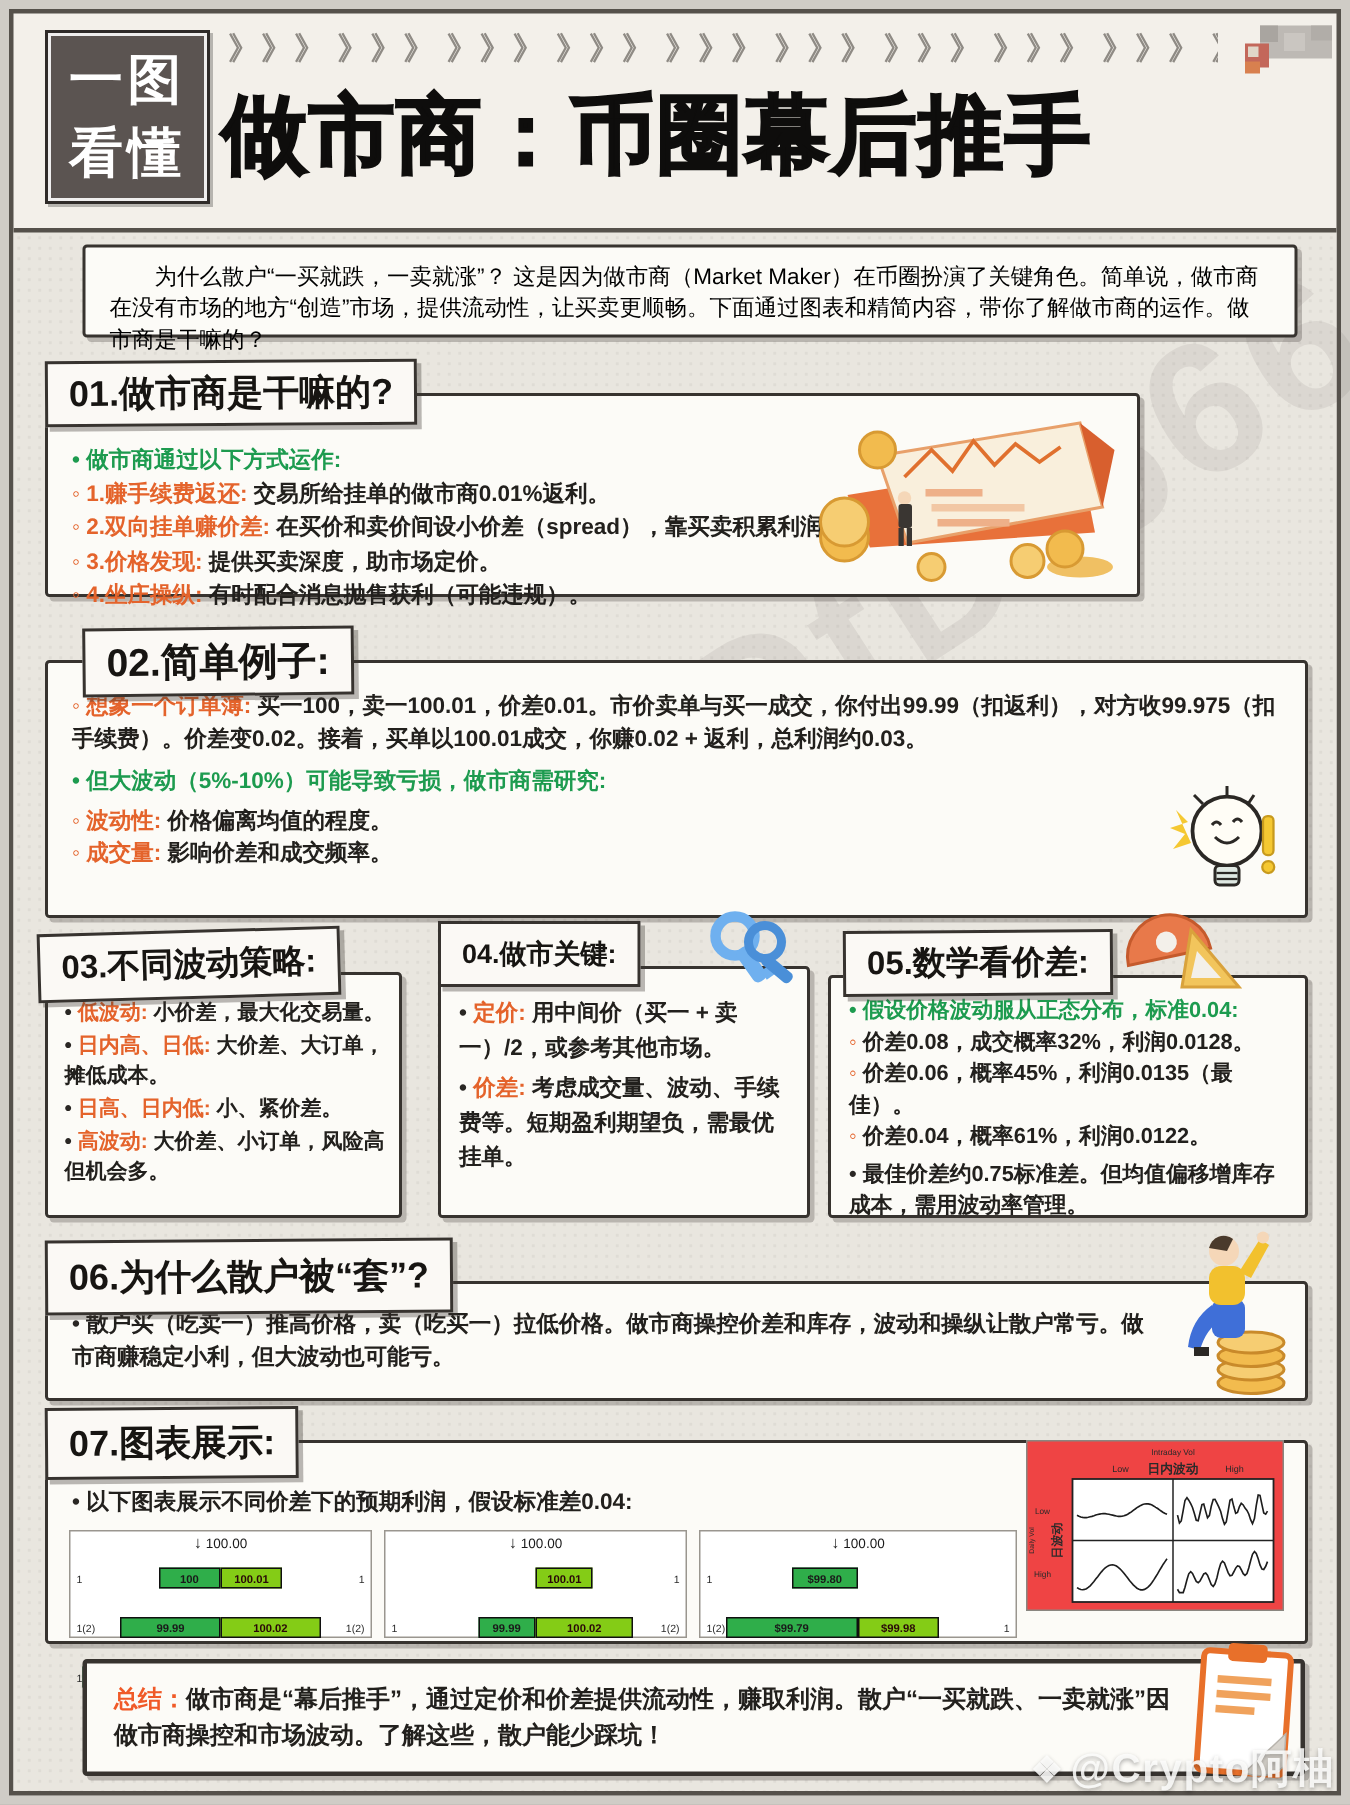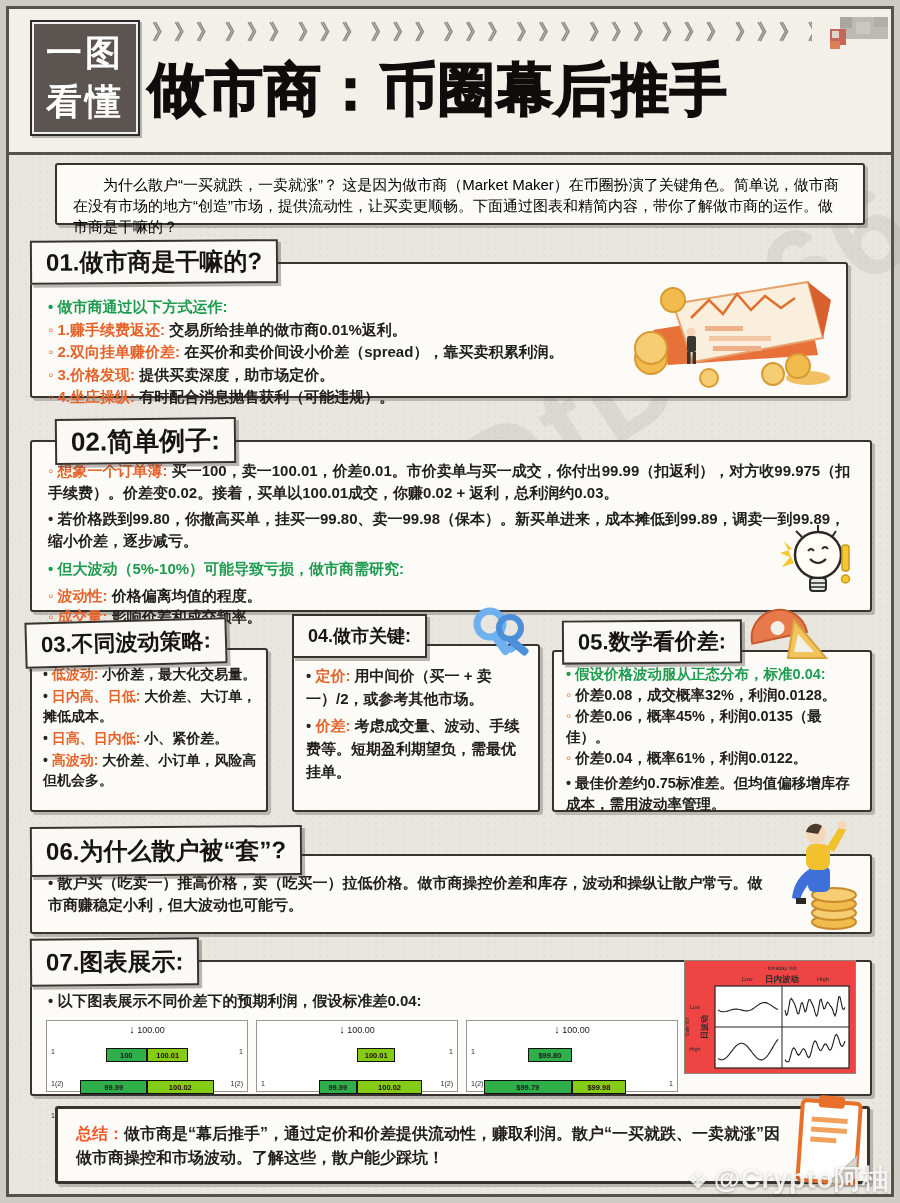--- a/index.html
+++ b/index.html
@@ -27,21 +27,21 @@
   .lead{color:#1d9b4f;font-weight:900;}
   .lead::before{content:"• ";color:#1d9b4f;}
   .blk::before{content:"• ";color:#2a2724;}
   .sub::before{content:"◦ ";color:#e4632b;font-weight:900;}
   .lbl{color:#e4632b;font-weight:900;}
   
   .intro{left:55px;top:163px;width:810px;height:62px;padding:9px 16px;font-size:15px;line-height:21px;}
   .intro p{margin:0;text-indent:2em;}
   
   .s1-tab{left:30px;top:240px;height:40px;font-size:24px;transform:rotate(-.4deg);}
-  .s1-box{left:30px;top:262px;width:818px;height:136px;padding:32px 0 0 16px;}
+  .s1-box{left:30px;top:262px;width:730px;height:136px;padding:32px 0 0 16px;}
   .s1-box .list{width:610px;font-size:15px;line-height:22.5px;}
   .illu-scroll{position:absolute;right:8px;top:6px;}
   
   .s2-tab{left:55px;top:418px;height:42px;font-size:26px;transform:rotate(-.6deg);}
   .s2-box{left:30px;top:440px;width:842px;height:172px;padding:18px 16px 0 16px;font-size:15px;line-height:21.5px;}
   .s2-box .b{margin-bottom:5px;width:808px;}
   .s2-box .lead{margin:7px 0 5px 0;}
   .illu-bulb{position:absolute;right:12px;bottom:6px;}
   
   .s3-tab{left:25px;top:620px;height:42px;font-size:22px;transform:rotate(-1.6deg);}
@@ -62,21 +62,21 @@
   .illu-person{position:absolute;right:6px;top:-38px;}
   
   .s7-tab{left:30px;top:938px;height:44px;font-size:24px;transform:rotate(-.5deg);}
   .s7-box{left:30px;top:960px;width:842px;height:136px;}
   .s7-lead{position:absolute;left:16px;top:30px;width:620px;font-size:15px;font-weight:700;color:#22201d;}
   .volgrid{position:absolute;right:14px;top:-2px;width:170px;height:112px;background:#ef4444;border:1px solid #8a8680;}
   .ob{position:absolute;top:58px;height:72px;background:#fff;border:1px solid #9a968f;box-sizing:border-box;padding:2px 4px;}
   .ob1{left:14px;width:202px;} .ob2{left:224px;width:202px;} .ob3{left:434px;width:212px;}
   .ob-marker{text-align:center;font-size:9px;color:#1a1a1a;height:13px;font-weight:400;}
   .ob-marker .ar{font-size:11px;font-weight:700;}
-  .ob-row{display:flex;height:20px;margin-top:12px;}
+  .ob-row{display:flex;align-items:center;height:32px;margin-top:1px;}
   .ob-lab{width:22px;font-size:7px;color:#2a2a2a;}
   .ob-l{text-align:left;} .ob-r{text-align:right;}
   .ob-mid{position:relative;flex:1;height:16px;}
   .ob-bid,.ob-ask{position:absolute;top:0;height:14px;border:1px solid #101010;font-size:7.5px;font-weight:700;
     color:#1a1a1a;display:flex;align-items:center;justify-content:center;box-sizing:border-box;overflow:hidden;}
   .ob-bid{right:50%;background:#2fae4a;}
   .ob-ask{left:50%;background:#84cc16;color:#2a0808;}
   
   .summary{left:55px;top:1106px;width:815px;height:78px;border-width:3px;padding:13px 78px 0 18px;font-size:16px;line-height:24px;}
   .summary .lbl{color:#f05a28;}
@@ -145,21 +145,20 @@
         <rect x="74" y="66" width="9" height="16" rx="2" fill="#3a3632"></rect>
         <rect x="74" y="82" width="3.5" height="12" fill="#3a3632"></rect>
         <rect x="79.5" y="82" width="3.5" height="12" fill="#3a3632"></rect>
       </svg>
     </div>
   </div>
 
   <div class="tab s2-tab">02.简单例子:</div>
   <div class="box s2-box">
     <div class="txt b sub"><span class="lbl">想象一个订单薄:</span> <span>买一100，卖一100.01，价差0.01。市价卖单与买一成交，你付出99.99（扣返利），对方收99.975（扣手续费）。价差变0.02。接着，买单以100.01成交，你赚0.02 + 返利，总利润约0.03。</span></div>
-    <div class="txt b blk"><span>若价格跌到99.80，你撤高买单，挂买一99.80、卖一99.98（保本）。新买单进来，成本摊低到99.89，调卖一到99.89，缩小价差，逐步减亏。</span></div>
     <div class="lead">但大波动（5%-10%）可能导致亏损，做市商需研究:</div>
     <div class="txt sub"><span class="lbl">波动性:</span> <span>价格偏离均值的程度。</span></div>
     <div class="txt sub"><span class="lbl">成交量:</span> <span>影响价差和成交频率。</span></div>
     <div class="illu-bulb">
       <svg width="92" height="76" viewBox="0 0 92 76">
         <polygon points="18,18 26,26 14,30 24,34 16,44 28,40" fill="#f5c832"></polygon>
         <circle cx="52" cy="32" r="23" fill="#fffdf6" stroke="#2b2825" stroke-width="2.5"></circle>
         <path d="M42,28 q3,-4 6,0" fill="none" stroke="#2b2825" stroke-width="2"></path>
         <path d="M56,26 q3,-4 6,0" fill="none" stroke="#2b2825" stroke-width="2"></path>
         <path d="M44,36 q8,8 16,0" fill="none" stroke="#2b2825" stroke-width="2"></path>

